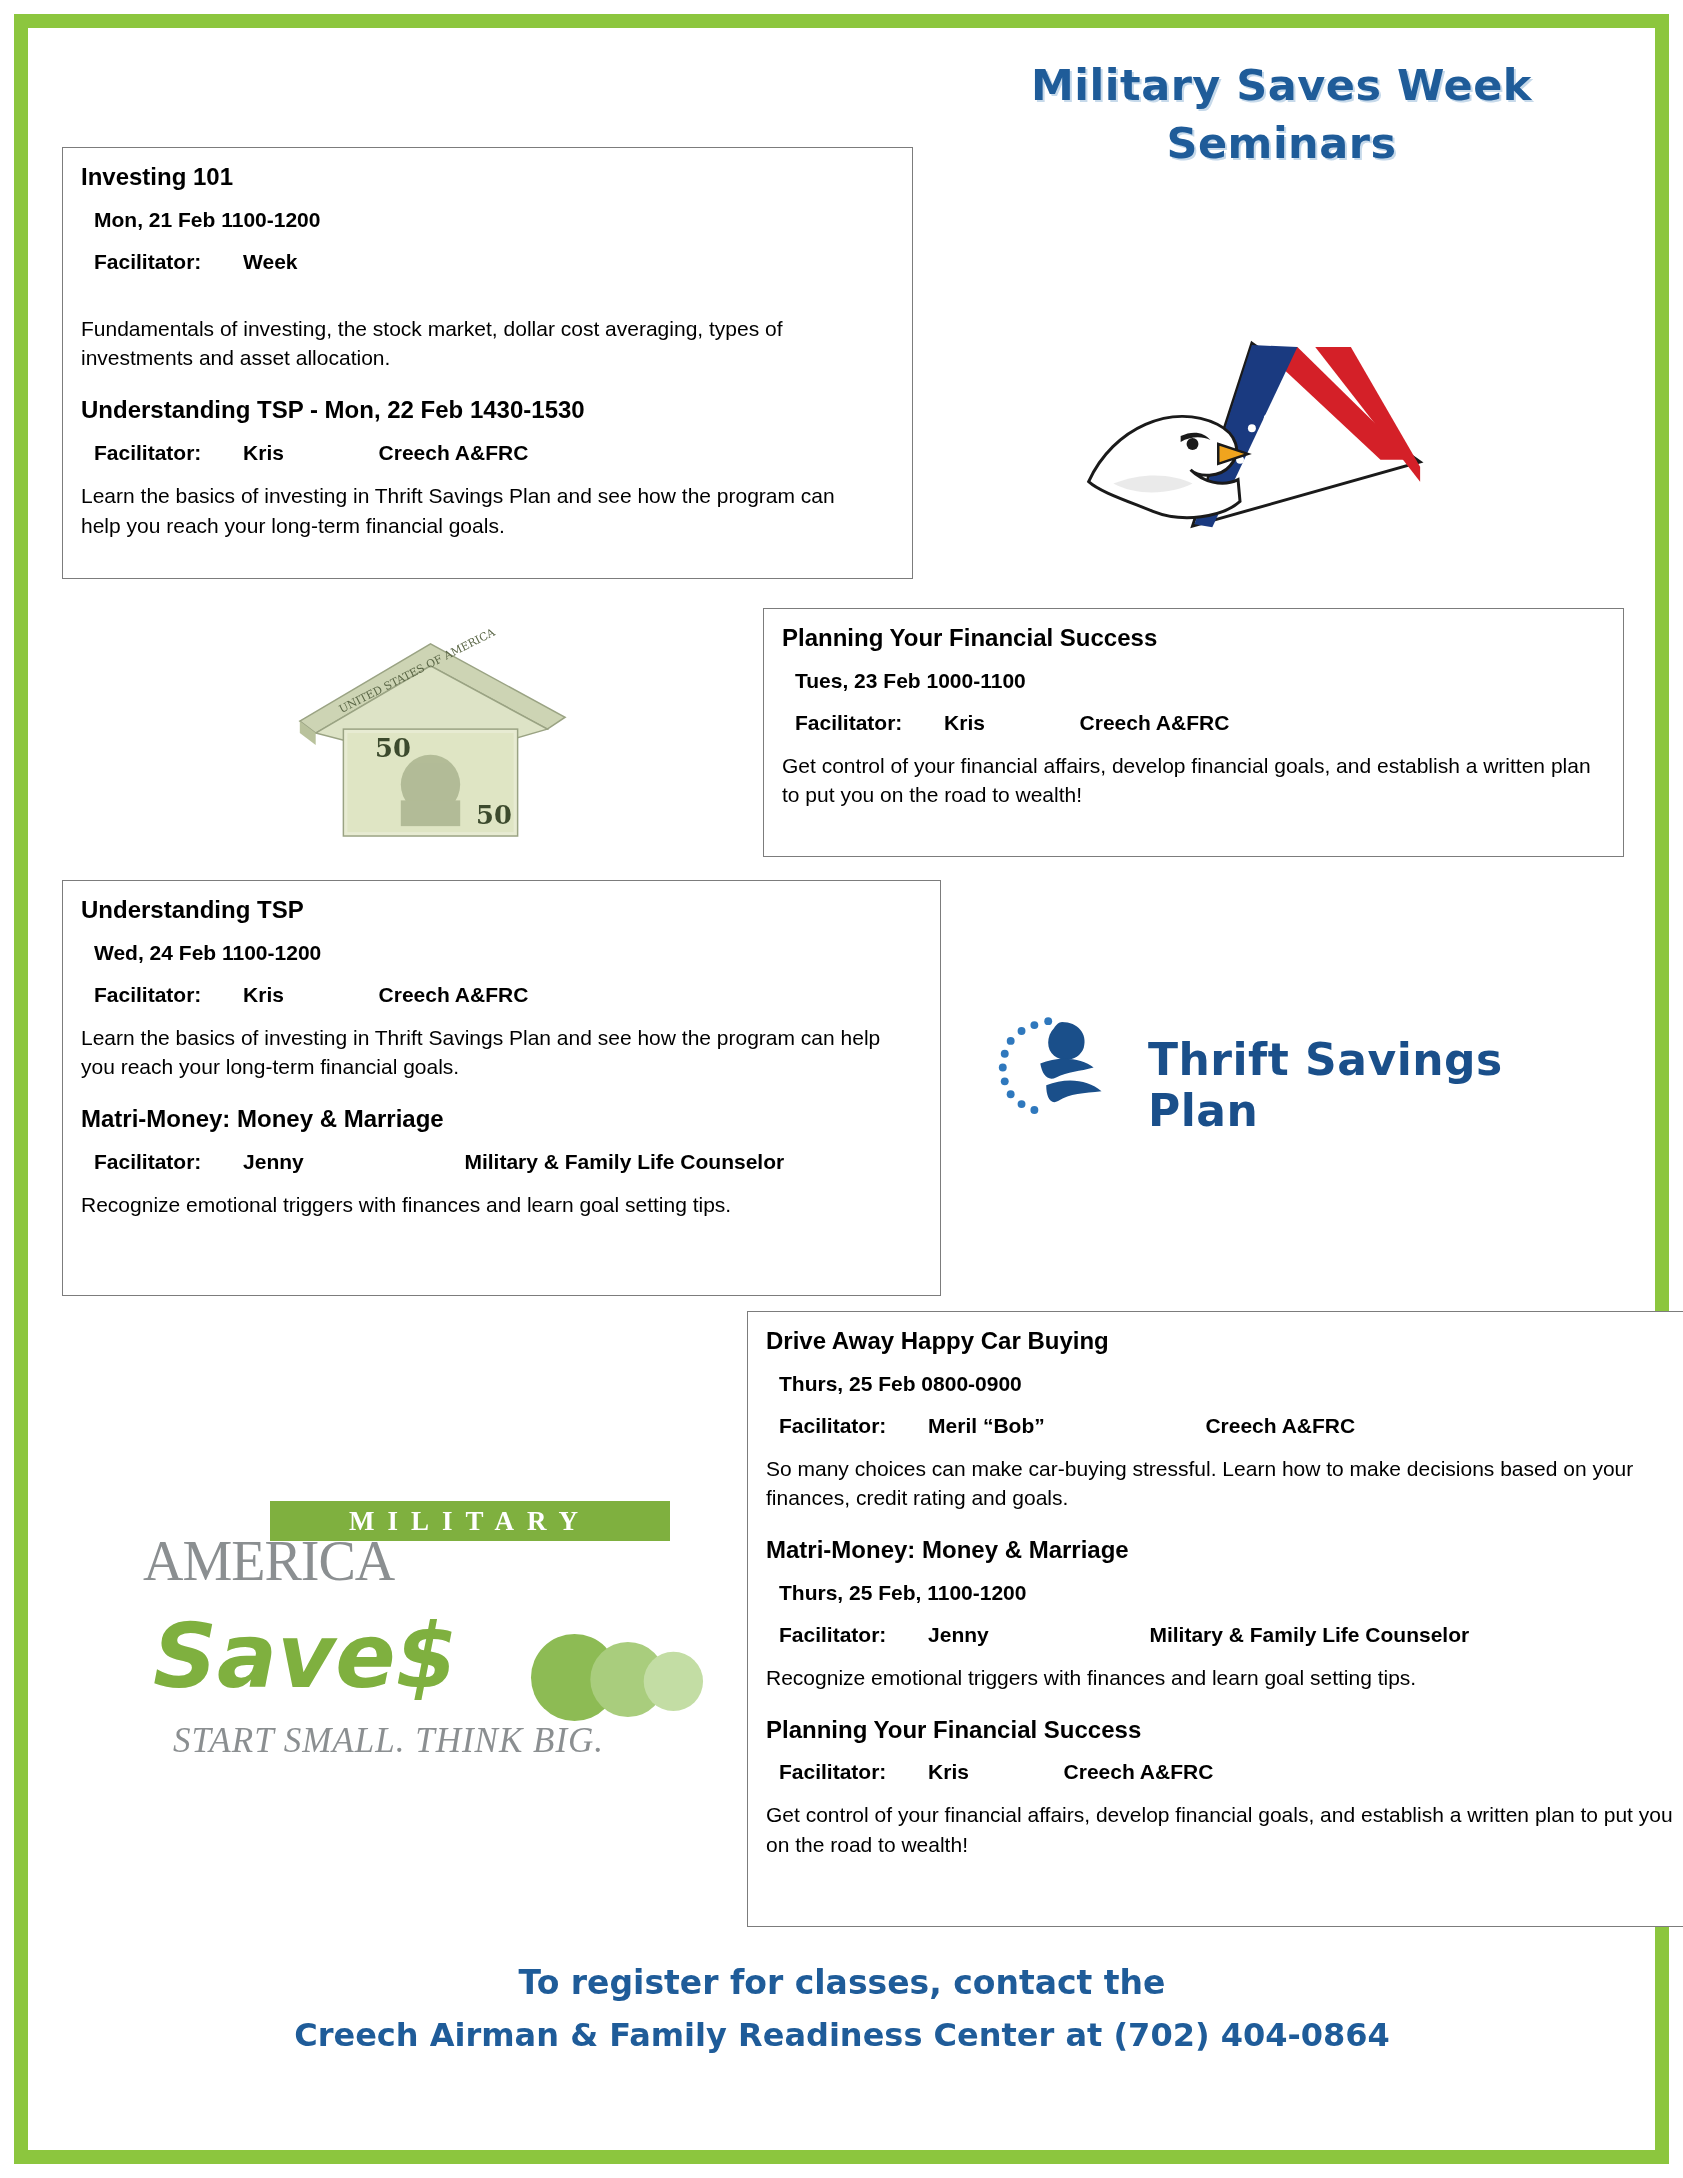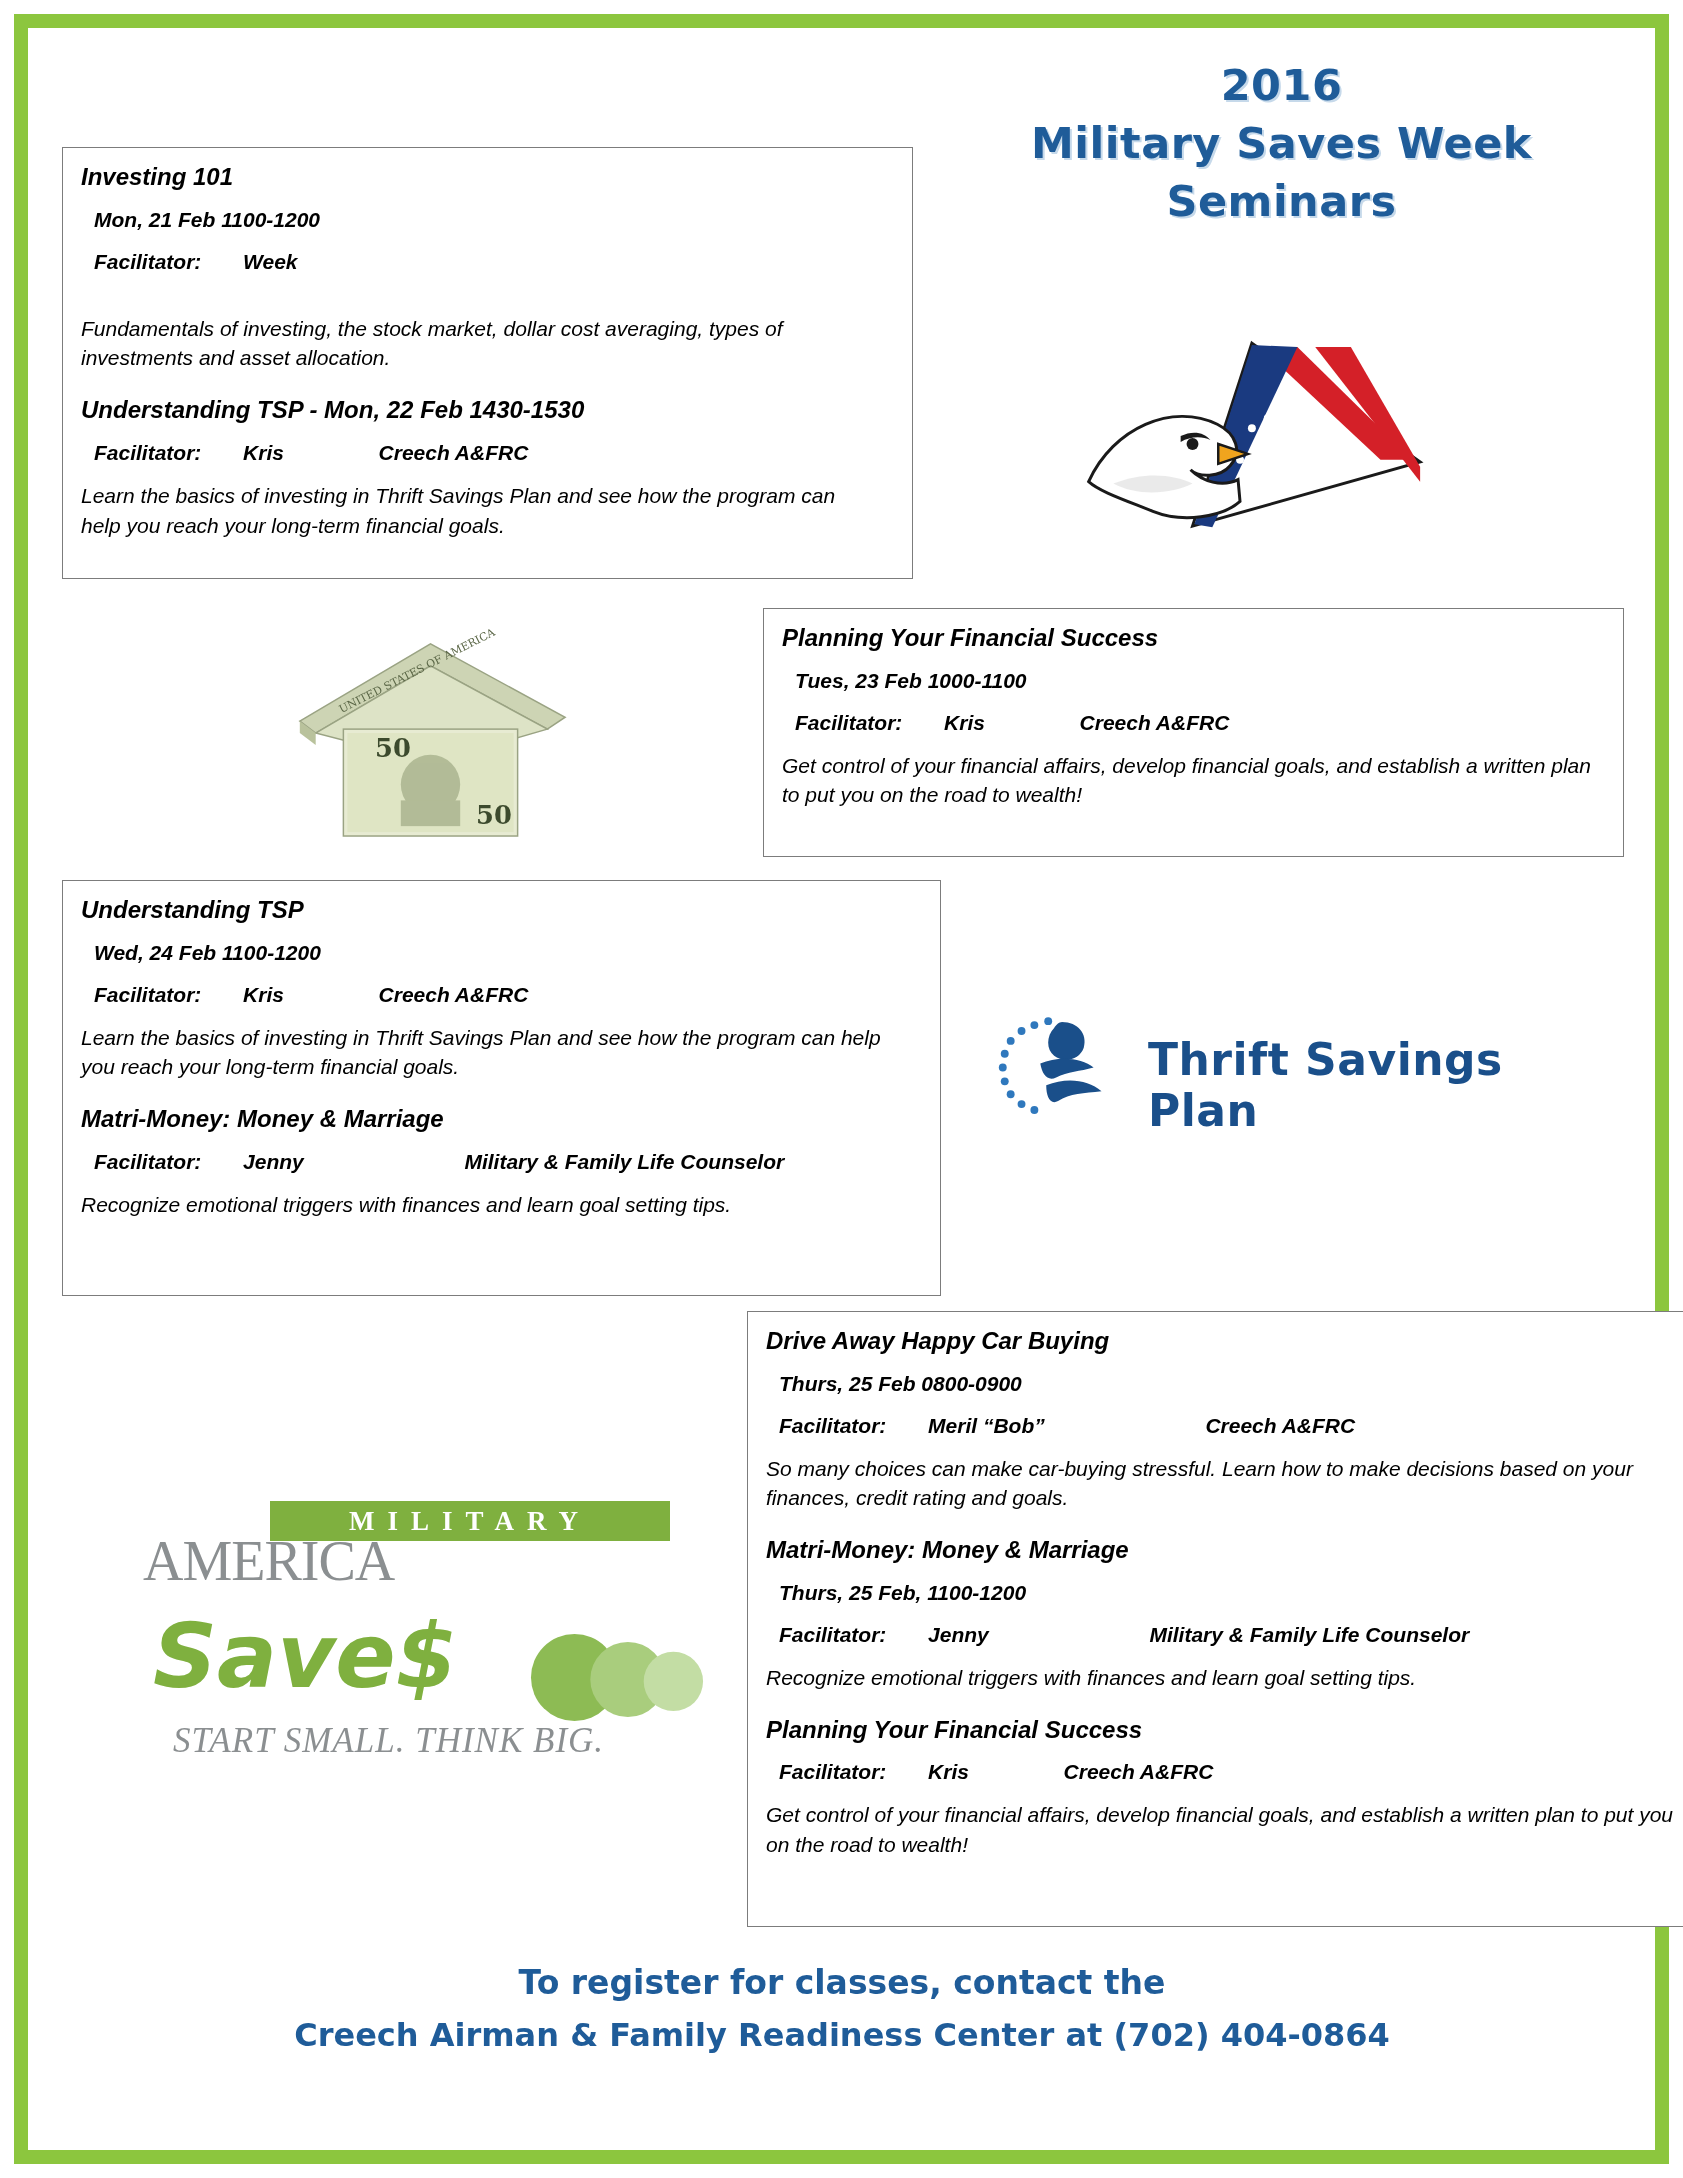--- a/index.html
+++ b/index.html
@@ -66,21 +66,20 @@
     height: 228px;
   }
 
   
   .box {
     position: absolute;
     border: 1px solid #7c7c7c;
     background: #ffffff;
     box-sizing: border-box;
     padding: 14px 32px 16px 18px;
-    font-style: italic;
   }
   .title {
     font-weight: bold;
     font-size: 24px;
     color: #000000;
     margin: 0 0 4px 0;
     line-height: 1.28;
   }
   .meta {
     font-weight: bold;
@@ -254,21 +253,20 @@
   }
 </style>
 </head>
 <body>
 
 <div class="page">
   <div class="green-frame"></div>
   <div class="inner">
 
     <div class="header">
-      <div class="header-line">2016</div>
       <div class="header-line">Military Saves Week</div>
       <div class="header-line">Seminars</div>
     </div>
 
     <div class="eagle-wrap">
       <svg width="376" height="228" viewBox="0 0 380 230">
         <polygon points="200,10 370,130 140,195" fill="#ffffff" stroke="#1a1a1a" stroke-width="3"></polygon>
         <g>
           <polygon points="208,14 246,14 362,128 330,128" fill="#d42028"></polygon>
           <polygon points="264,14 300,14 370,135 370,150" fill="#d42028"></polygon>

